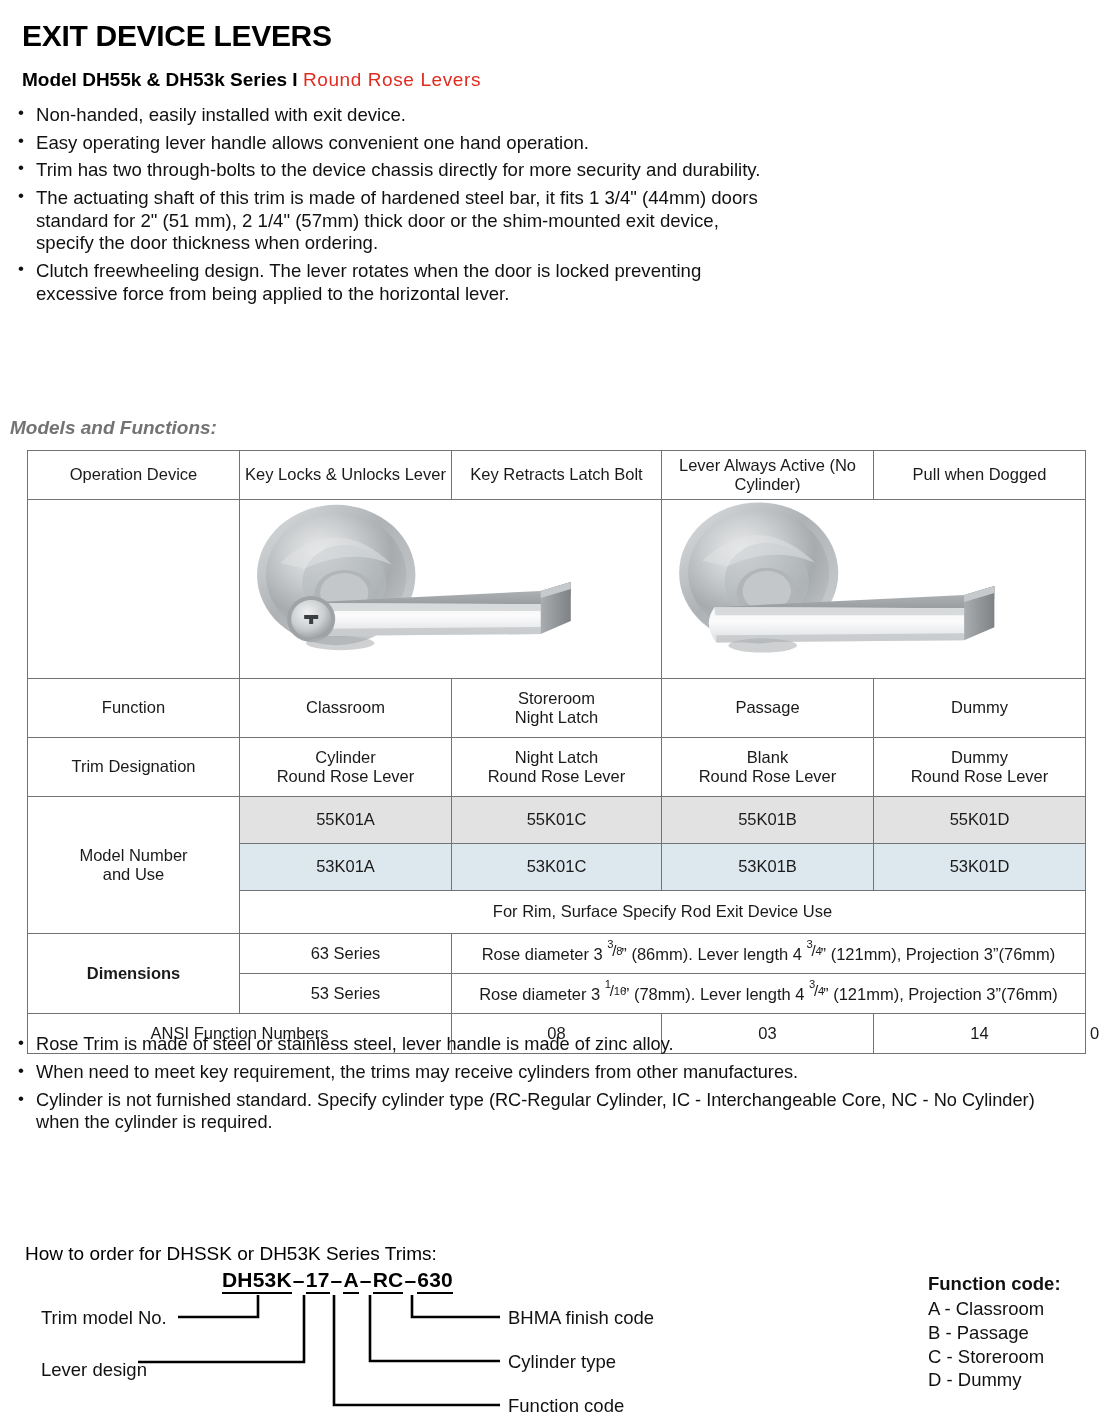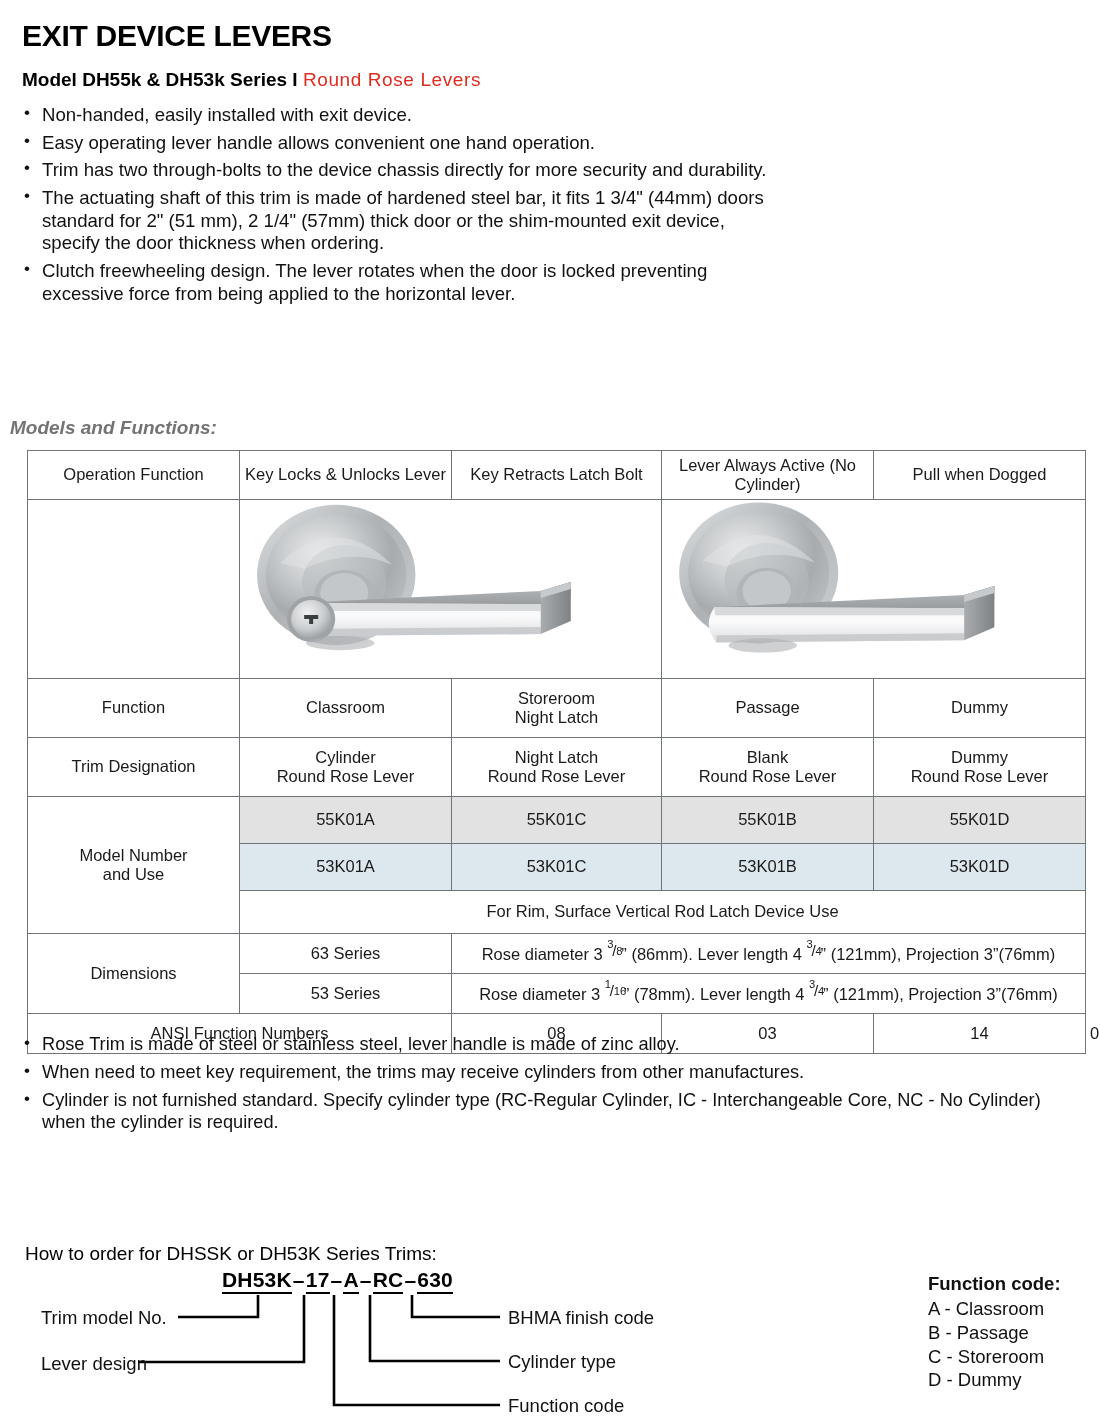--- a/index.html
+++ b/index.html
@@ -47,21 +47,21 @@
   .hdr-sub .red {
     color: #e02b20;
     font-weight: normal;
     letter-spacing: 0.6px;
   }
   .hdr-sub .pipe { color:#000; }
 
   
   .bullets {
     position: absolute;
-    left: 22px;
+    left: 16px;
     width: 1050px;
   }
   .bullets.top { top: 104px; }
   .bullets.bottom { top: 1034px; }
 
   .bullet {
     position: relative;
     padding-left: 20px;
     font-size: 18.6px;
     line-height: 1.22;
@@ -118,21 +118,21 @@
   .c5 { width: 212px; }
 
   .hdr-row td { height: 42px; font-size: 16.5px; }
   .img-row td { height: 172px; padding: 0; position: relative; }
   .fn-row td { height: 52px; }
   .trim-row td { height: 52px; }
   .model-cell-gray { background: #e2e2e2 !important; height: 40px; }
   .model-cell-blue { background: #dce7ee !important; height: 40px; }
   .rim-row td { height: 36px; }
   .dim-row td { height: 33px; text-align: center; }
-  .dim-label { width: 116px; }
+  .dim-label { width: 116px; font-weight: bold; }
   .dim-series { width: 96px; }
   .ansi-row td { height: 33px; }
 
   .dimtext { font-size: 16.5px; white-space: nowrap; }
   .frac {
     display: inline-block;
     position: relative;
     width: 14px;
     height: 1em;
     vertical-align: baseline;
@@ -230,21 +230,21 @@
       <colgroup>
         <col class="c1">
           <col class="c2">
           <col class="c3">
           <col class="c4">
           <col class="c5">
       </colgroup>
       <tbody>
 
         <tr class="hdr-row">
-          <td>Operation Function</td>
+          <td>Operation Device</td>
           <td>Key Locks &amp; Unlocks Lever</td>
           <td>Key Retracts Latch Bolt</td>
           <td>Lever Always Active (No Cylinder)</td>
           <td>Pull when Dogged</td>
         </tr>
 
         <tr class="img-row">
           <td></td>
           <td colspan="2">
             <svg class="lever-img" viewBox="0 0 420 172" preserveAspectRatio="xMidYMid meet">
@@ -376,21 +376,21 @@
         </tr>
 
         <tr>
           <td class="model-cell-blue">53K01A</td>
           <td class="model-cell-blue">53K01C</td>
           <td class="model-cell-blue">53K01B</td>
           <td class="model-cell-blue">53K01D</td>
         </tr>
 
         <tr class="rim-row">
-          <td colspan="4">For Rim, Surface Vertical Rod Latch Device Use</td>
+          <td colspan="4">For Rim, Surface Specify Rod Exit Device Use</td>
         </tr>
 
         <tr class="dim-row">
           <td rowspan="2" class="dim-label">Dimensions</td>
           <td class="dim-series">63 Series</td>
           <td colspan="3">
             <span class="dimtext"><span>Rose diameter 3 </span><span class="frac"><span class="num">3</span><span class="sl">/</span><span class="den">8</span></span><span>” (86mm). Lever length 4 </span><span class="frac"><span class="num">3</span><span class="sl">/</span><span class="den">4</span></span><span>” (121mm), Projection 3”(76mm)</span></span>
           </td>
         </tr>
 
@@ -431,21 +431,21 @@
 
       <polyline points="138,67 304,67 304,0" fill="none" stroke="#000" stroke-width="2.6"></polyline>
 
       <polyline points="334,0 334,110 500,110" fill="none" stroke="#000" stroke-width="2.6"></polyline>
 
       <polyline points="370,0 370,66 500,66" fill="none" stroke="#000" stroke-width="2.6"></polyline>
 
       <polyline points="412,0 412,22 500,22" fill="none" stroke="#000" stroke-width="2.6"></polyline>
     </svg>
     <div class="olabel" style="left:41px; top:12px;">Trim model No.</div>
-    <div class="olabel" style="left:41px; top:58px;text-align:right;">Lever design</div>
+    <div class="olabel" style="left:41px; top:64px;text-align:right;">Lever design</div>
     <div class="olabel" style="left:508px; top:12px;">BHMA finish code</div>
     <div class="olabel" style="left:508px; top:56px;">Cylinder type</div>
     <div class="olabel" style="left:508px; top:100px;">Function code</div>
   </div>
 
   <div class="fncode">
     <div class="ftitle">Function code:</div>
     <div class="fitem">A - Classroom</div>
     <div class="fitem">B - Passage</div>
     <div class="fitem">C - Storeroom</div>

